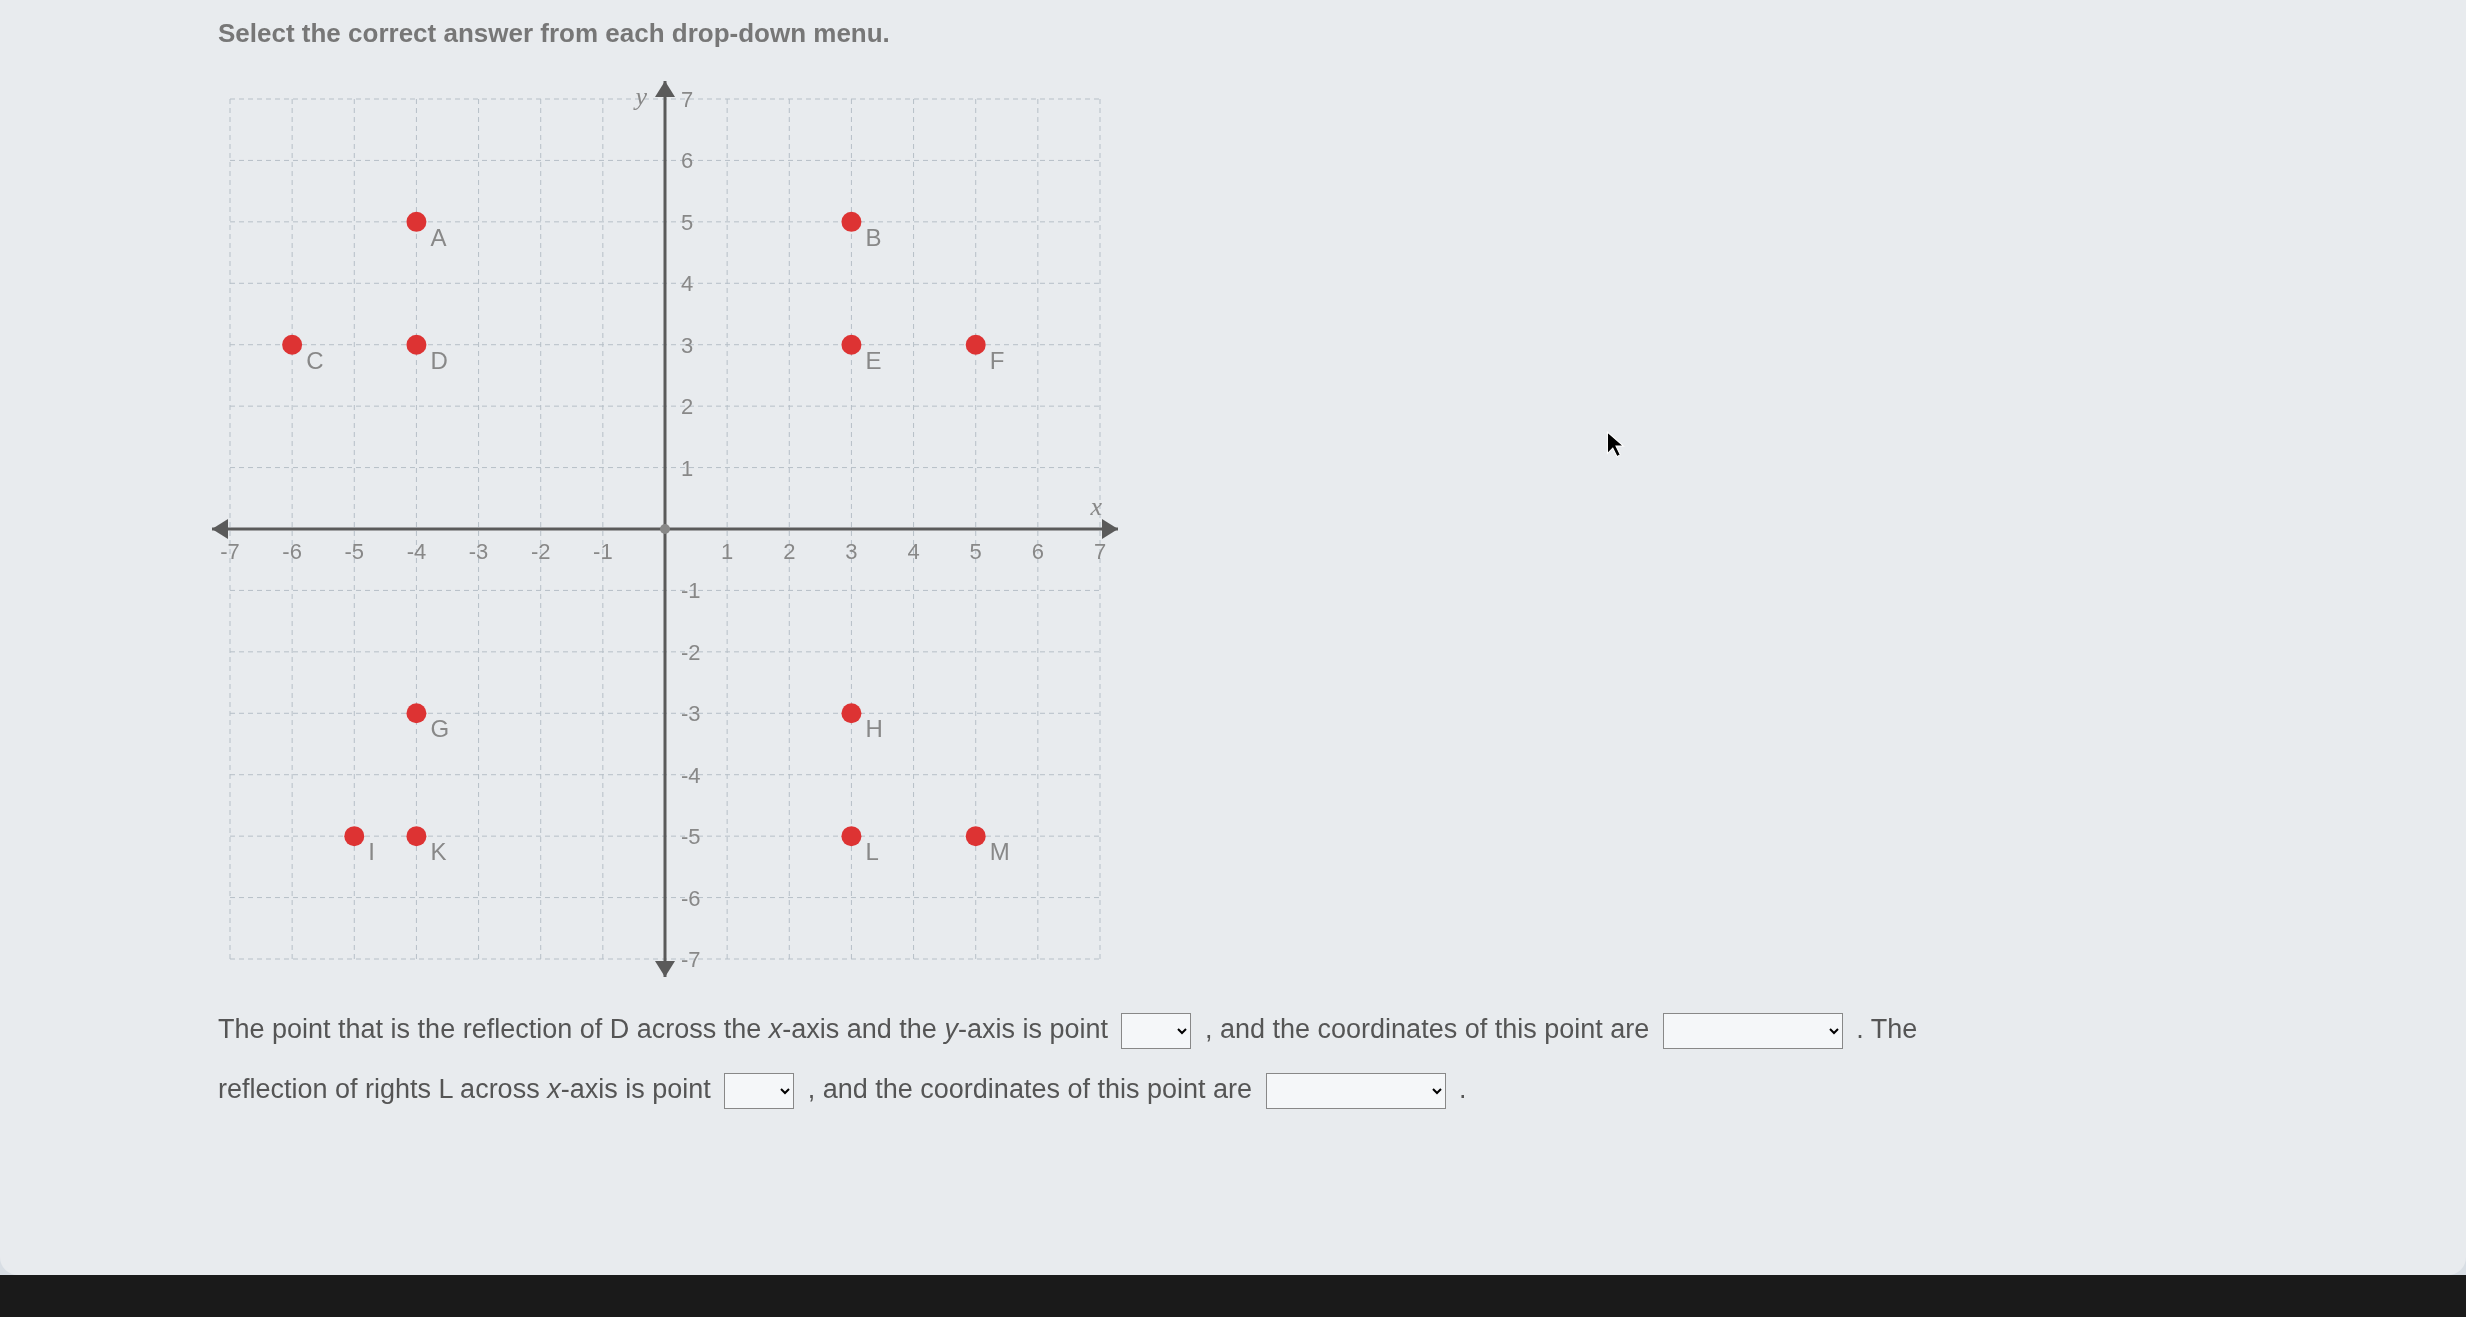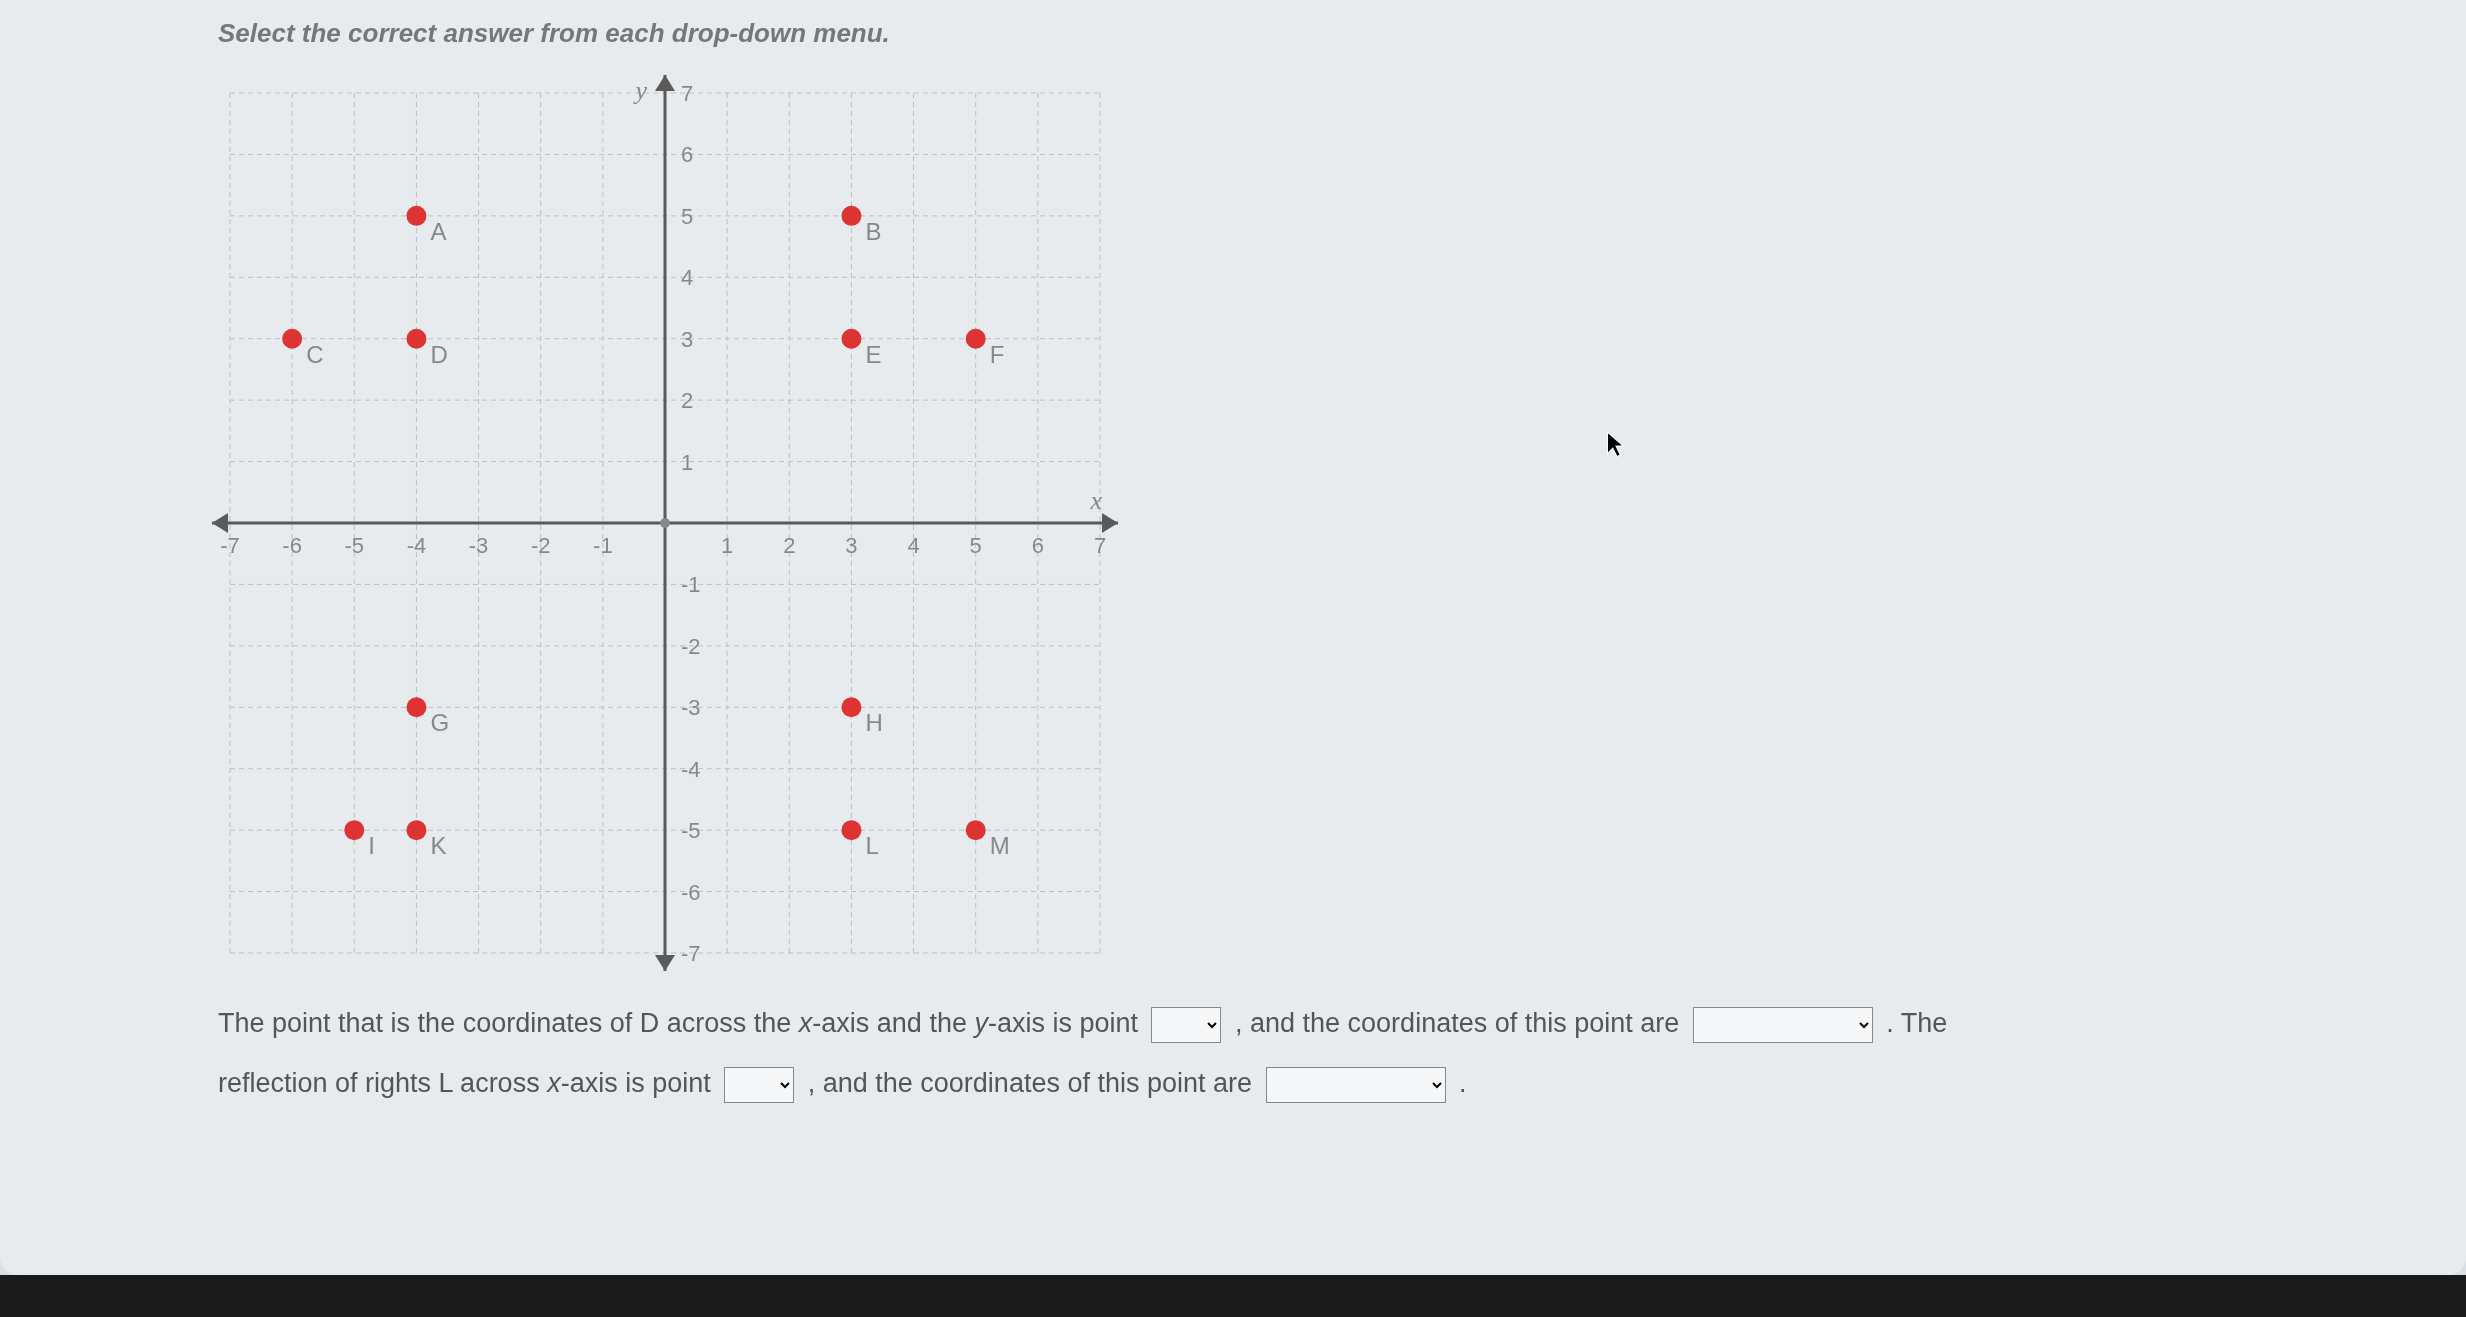--- a/index.html
+++ b/index.html
@@ -19,22 +19,21 @@
       height: 1275px;
       background: #e8ebee;
       border-radius: 0 0 18px 18px;
       padding-top: 18px;
     }
     .instruction {
       font-size: 26px;
       color: #777;
       font-weight: bold;
       margin-left: 218px;
-      margin-bottom: 24px;
-      font-style: italic;
+      margin-bottom: 30px;
     }
     .chart-wrap {
       margin-left: 200px;
       width: 930px;
       height: 900px;
       position: relative;
     }
     .chart-wrap svg { width: 100%; height: 100%; }
     .tick-label { font-size: 22px; fill: #888; font-family: Arial, sans-serif; }
     .axis-label { font-size: 26px; fill: #888; font-family: 'Times New Roman', serif; font-style: italic; }
@@ -183,21 +182,21 @@
         <circle cx="216.42857142857142" cy="757.1428571428571" r="10" class="point-dot"></circle>
         <text x="230.42857142857142" y="781.1428571428571" class="point-label">K</text>
         <circle cx="651.4285714285714" cy="757.1428571428571" r="10" class="point-dot"></circle>
         <text x="665.4285714285714" y="781.1428571428571" class="point-label">L</text>
         <circle cx="775.7142857142857" cy="757.1428571428571" r="10" class="point-dot"></circle>
         <text x="789.7142857142857" y="781.1428571428571" class="point-label">M</text>
       </svg>
   </div>
 
   <div class="question-line">
-    <span>The point that is the coordinates of D across the </span><i>x</i><span>-axis and the </span><i>y</i><span>-axis is point </span>
+    <span>The point that is the reflection of D across the </span><i>x</i><span>-axis and the </span><i>y</i><span>-axis is point </span>
     <select class="sel-narrow"><option></option></select>
     <span> , and the coordinates of this point are </span>
     <select class="sel-wide"><option></option></select>
     <span> . The</span>
     <br>
     <span>reflection of rights L across </span><i>x</i><span>-axis is point </span>
     <select class="sel-narrow"><option></option></select>
     <span> , and the coordinates of this point are </span>
     <select class="sel-wide"><option></option></select>
     <span> .</span>

